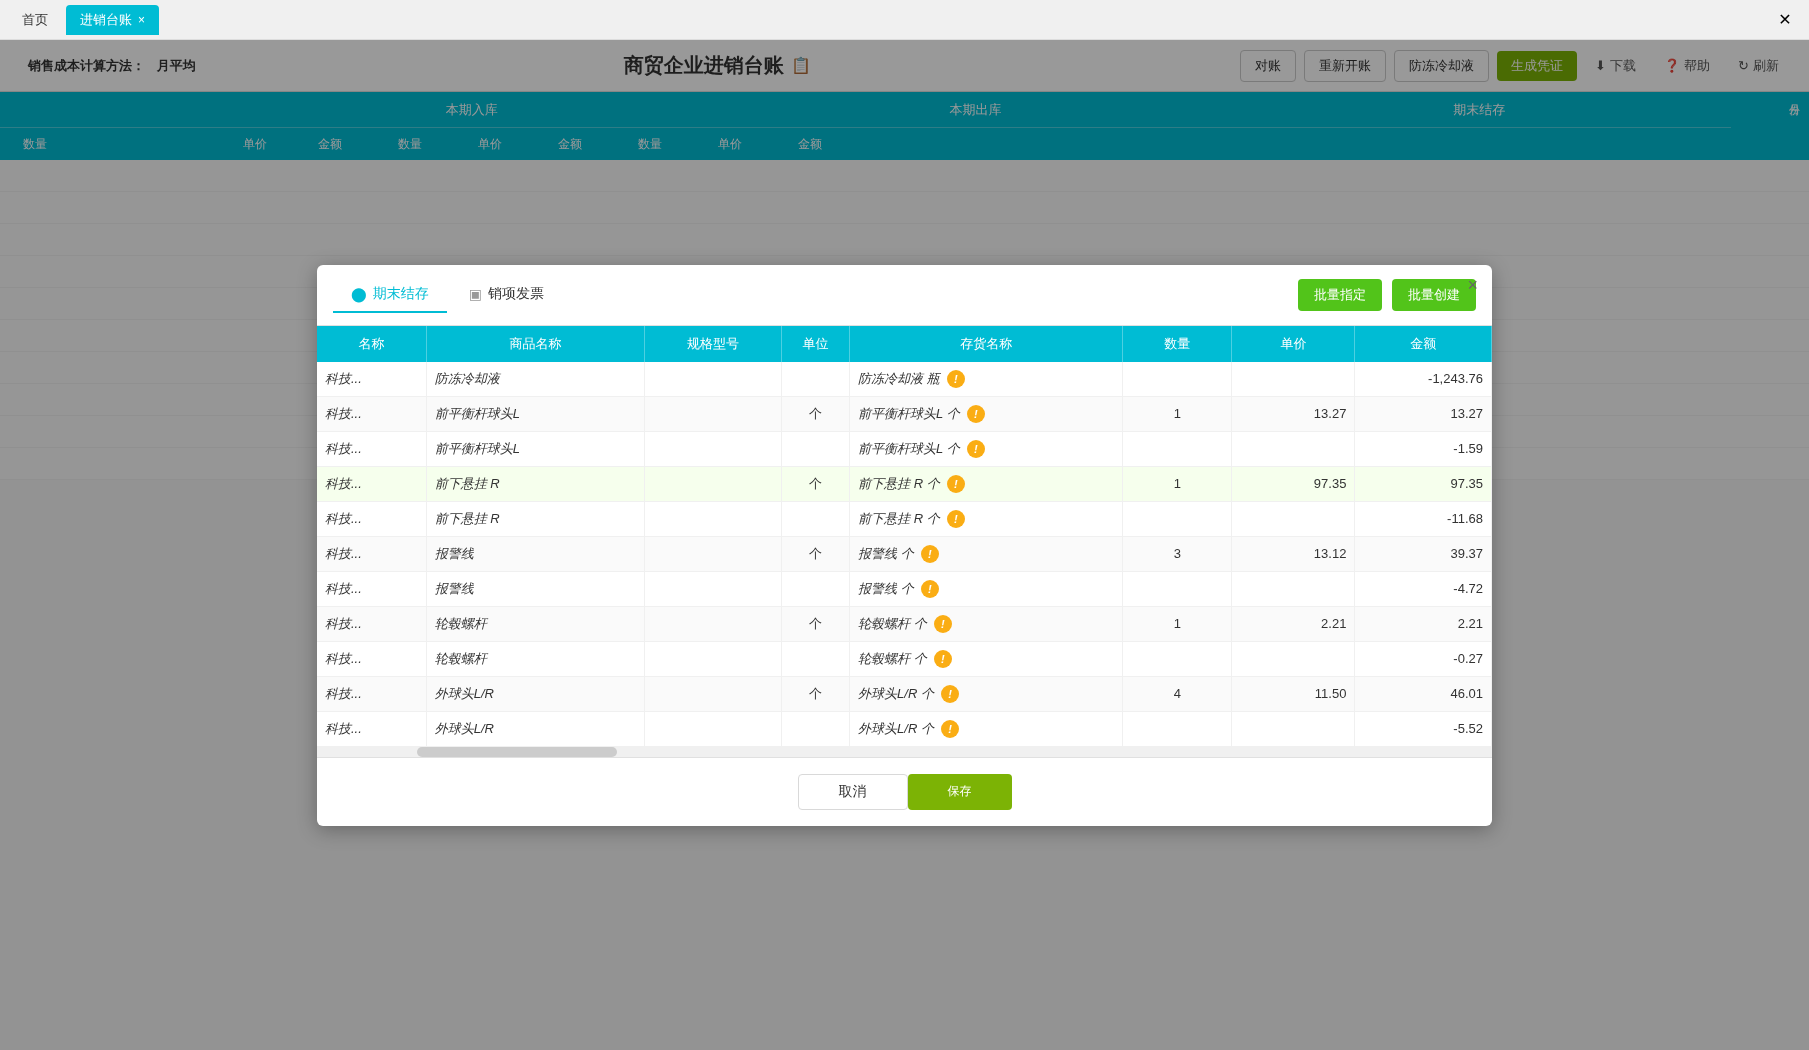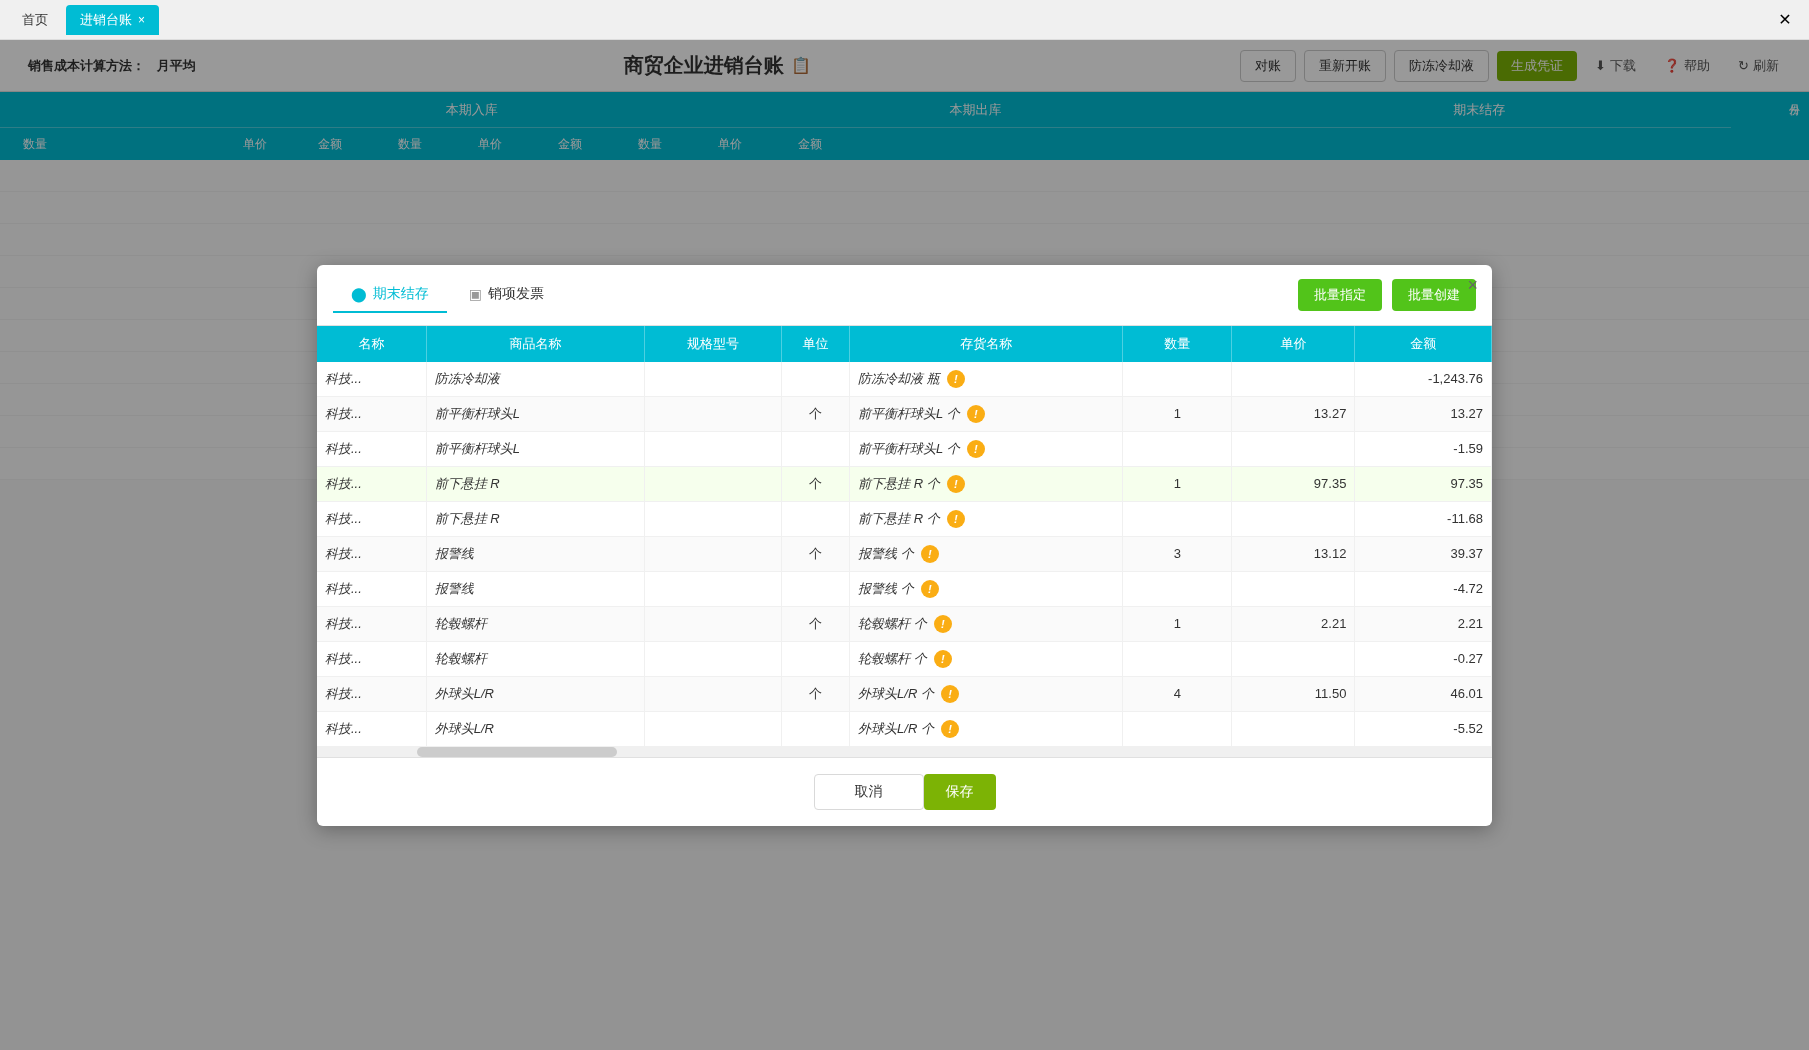--- a/index.html
+++ b/index.html
@@ -47,21 +47,21 @@
     .modal-table tbody tr:nth-child(even) { background: #fafafa; }
     .modal-table tbody tr.highlighted { background: #f6ffed; }
     .modal-table tbody td { padding: 8px 8px; text-align: center; font-size: 13px; color: #333; border-right: 1px solid #f0f0f0; white-space: nowrap; }
     .modal-table tbody td.left { text-align: left; font-style: italic; }
     .modal-table tbody td.right { text-align: right; }
     .warning-icon { display: inline-flex; align-items: center; justify-content: center; width: 18px; height: 18px; background: #faad14; border-radius: 50%; color: #fff; font-size: 11px; font-weight: bold; }
 
     
     .modal-footer { display: flex; justify-content: center; padding: 16px; border-top: 1px solid #e0e0e0; }
     .btn-cancel { padding: 8px 40px; background: #fff; border: 1px solid #d9d9d9; border-radius: 4px; cursor: pointer; font-size: 14px; color: #333; }
-    .btn-save { padding: 8px 22px; background: #7cb305; border: none; border-radius: 4px; cursor: pointer; font-size: 14px; color: #fff; }
+    .btn-save { padding: 8px 40px; background: #7cb305; border: none; border-radius: 4px; cursor: pointer; font-size: 12px; color: #fff; }
 
     
     .modal-scrollbar { height: 10px; background: #f0f0f0; position: relative; }
     .modal-scrollbar-thumb { height: 10px; background: #ccc; border-radius: 5px; width: 200px; position: absolute; left: 100px; top: 0; }
   </style>
 </head>
 <body>
 
 <div class="top-bar">
   <div class="top-bar-tab home">

